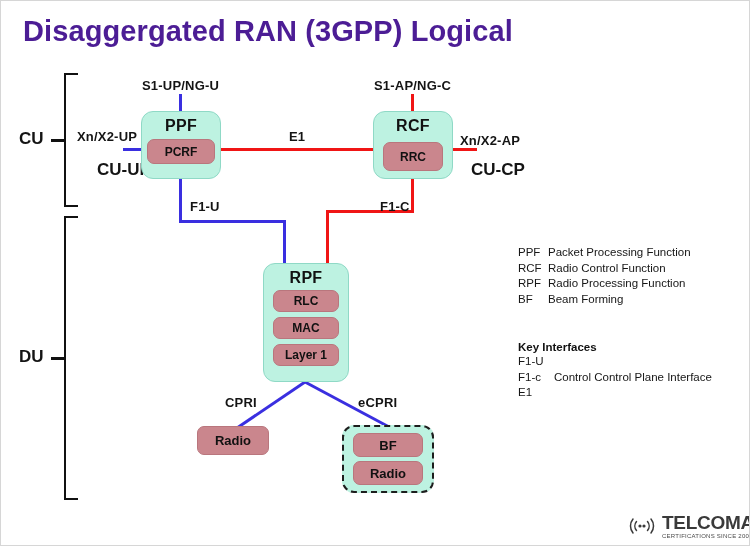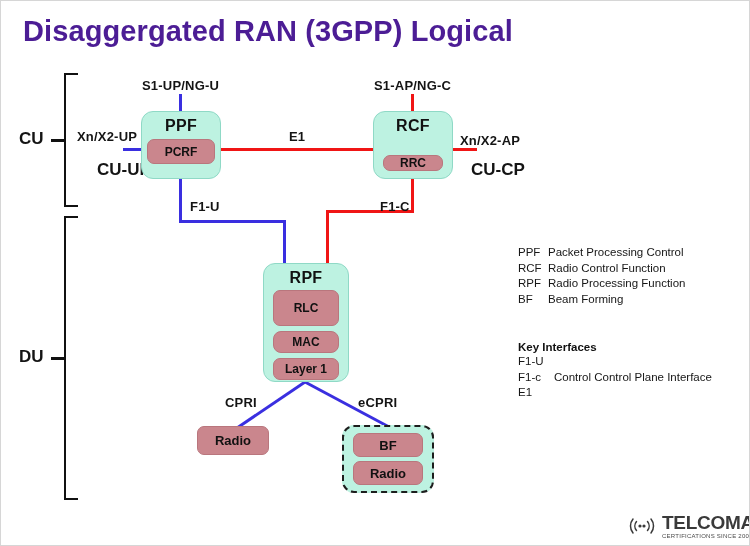--- a/index.html
+++ b/index.html
@@ -208,40 +208,40 @@
   <div class="lbl-big" style="left:96px; top:159px;">CU-UP</div>
   <div class="lbl-big" style="left:470px; top:159px;">CU-CP</div>
 
   <div class="fn-box" style="left:140px; top:110px; width:80px; height:68px;">
     <div class="fn-title">PPF</div>
     <div class="sub-box" style="width:68px; height:25px; margin-top:4px;">PCRF</div>
   </div>
 
   <div class="fn-box" style="left:372px; top:110px; width:80px; height:68px;">
     <div class="fn-title">RCF</div>
-    <div class="sub-box" style="width:60px; height:16px; margin-top:20px;">RRC</div>
+    <div class="sub-box" style="width:60px; height:29px; margin-top:7px;">RRC</div>
   </div>
 
   <div class="fn-box" style="left:262px; top:262px; width:86px; height:119px;">
     <div class="fn-title">RPF</div>
-    <div class="sub-box" style="width:66px; height:36px; margin-top:3px;">RLC</div>
-    <div class="sub-box" style="width:66px; height:22px; margin-top:5px;border-radius:8px;">MAC</div>
+    <div class="sub-box" style="width:66px; height:22px; margin-top:3px;">RLC</div>
+    <div class="sub-box" style="width:66px; height:22px; margin-top:5px;">MAC</div>
     <div class="sub-box" style="width:66px; height:22px; margin-top:5px;">Layer 1</div>
   </div>
 
   <div class="sub-box" style="position:absolute; left:196px; top:425px; width:72px; height:29px; font-size:13px;">Radio</div>
 
   <div class="dashed-group" style="left:341px; top:424px; width:92px; height:68px;"></div>
   <div class="sub-box" style="position:absolute; left:352px; top:432px; width:70px; height:24px; font-size:13px;">BF</div>
   <div class="sub-box" style="position:absolute; left:352px; top:460px; width:70px; height:24px; font-size:13px;">Radio</div>
 
   <div class="legend" style="left:517px; top:244px;">
     <div class="legend-row">
       <span class="legend-key">PPF</span>
-      <span>Packet Processing Control</span>
+      <span>Packet Processing Function</span>
     </div>
     <div class="legend-row">
       <span class="legend-key">RCF</span>
       <span>Radio Control Function</span>
     </div>
     <div class="legend-row">
       <span class="legend-key">RPF</span>
       <span>Radio Processing Function</span>
     </div>
     <div class="legend-row">

